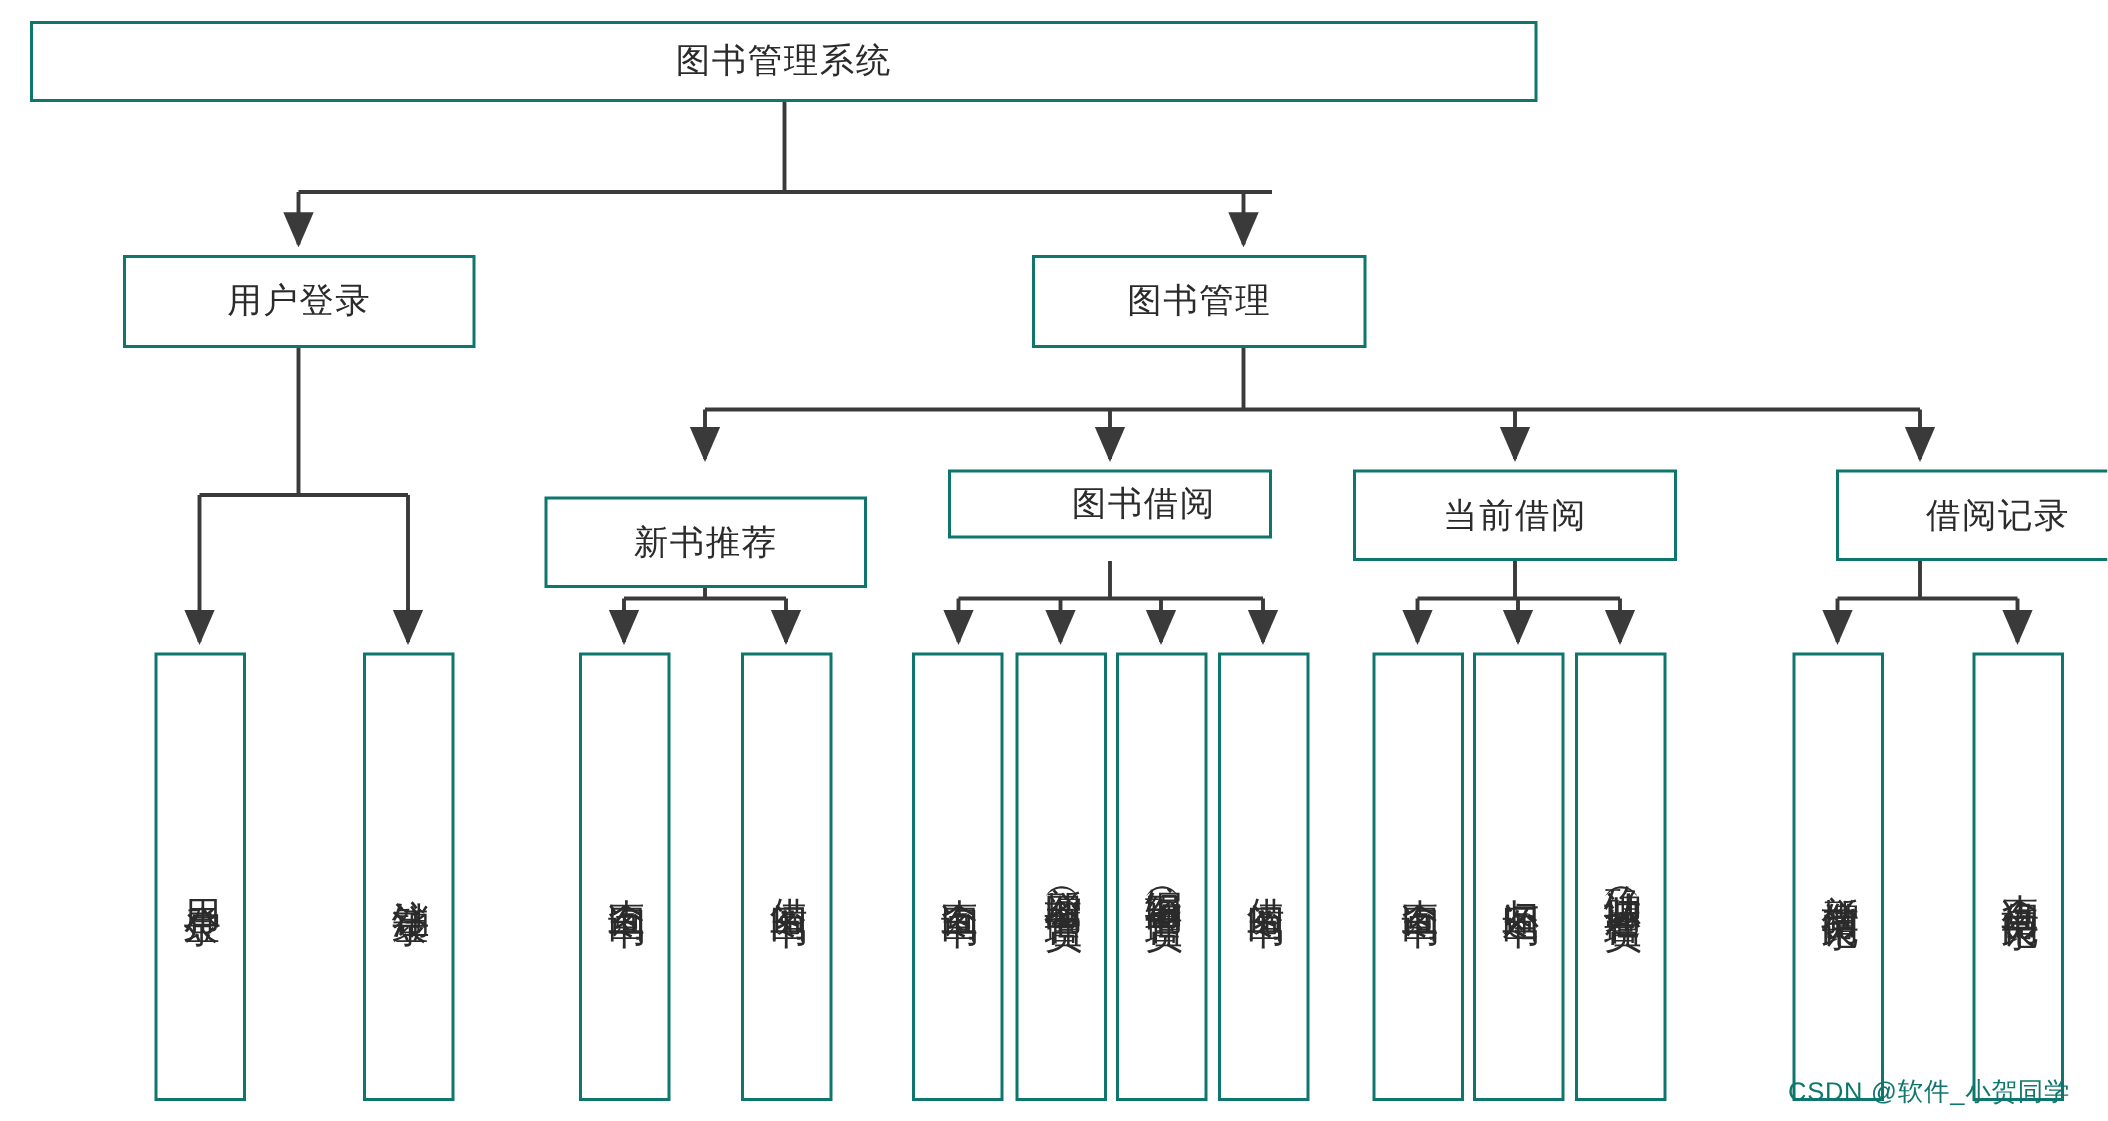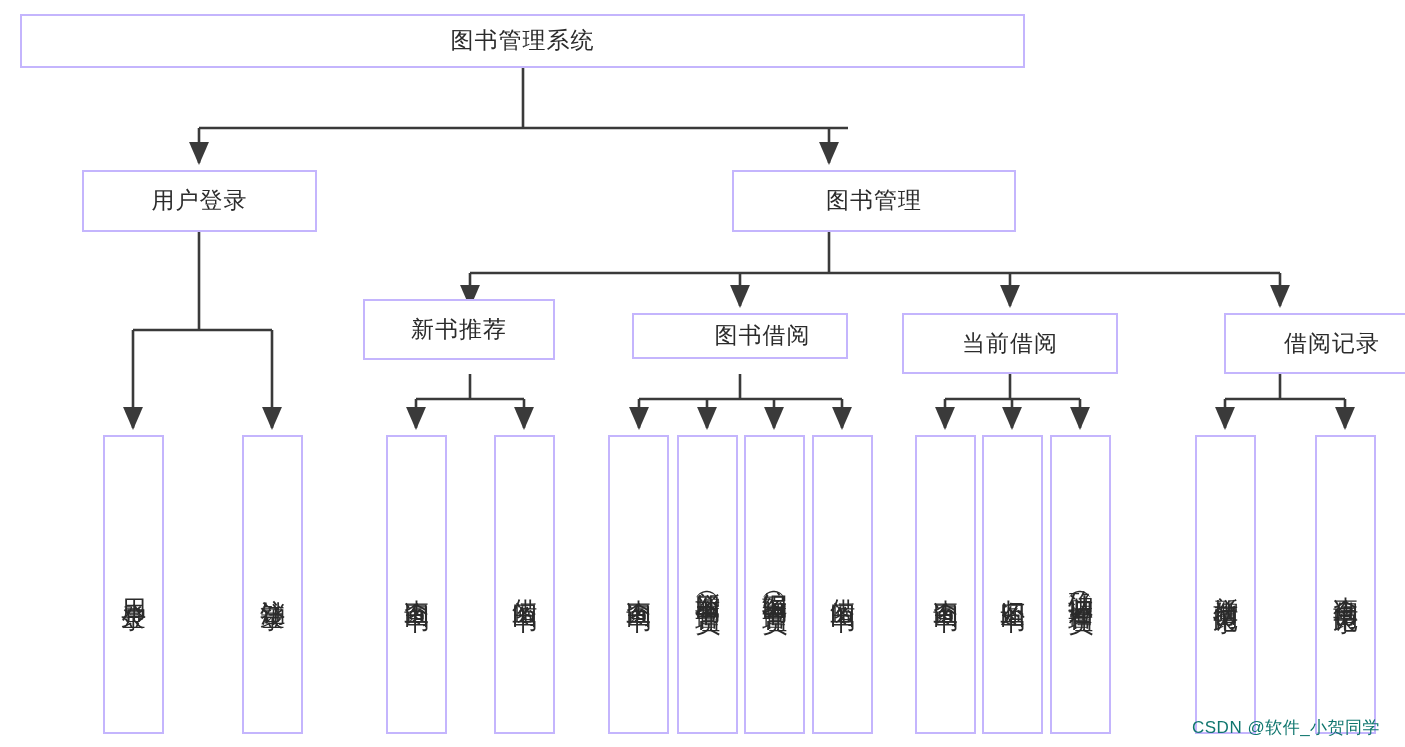--- a/index.html
+++ b/index.html
@@ -23,21 +23,21 @@
     left: 0;
     top: 0;
     width: 1405px;
     height: 747px;
     pointer-events: none;
   }
   .node {
     position: absolute;
     box-sizing: border-box;
     background: #ffffff;
-    border: 2px solid #c4b5fd;
+    border: 2px solid #0f766e;
     display: flex;
     align-items: center;
     justify-content: center;
     color: #2b2b2b;
   }
   .node-h {
     font-size: 23px;
     line-height: 1.1;
     letter-spacing: 1px;
     white-space: nowrap;
@@ -120,25 +120,25 @@
     </g>
   </svg>
 
   <div class="node node-h" style="left:20px; top:14px; width:1005px; height:54px;">
     <span>图书管理系统</span>
   </div>
 
   <div class="node node-h" style="left:82px; top:170px; width:235px; height:62px;">
     <span>用户登录</span>
   </div>
-  <div class="node node-h" style="left:732px; top:170px; width:284px; height:62px;">
+  <div class="node node-h" style="left:688px; top:170px; width:223px; height:62px;">
     <span>图书管理</span>
   </div>
 
-  <div class="node node-h" style="left:363px; top:299px; width:192px; height:61px;text-align:right;">
+  <div class="node node-h" style="left:363px; top:331px; width:215px; height:61px;text-align:right;">
     <span>新书推荐</span>
   </div>
   <div class="node node-h" style="left:632px; top:313px; width:216px; height:46px;padding-left:45px;">
     <span>图书借阅</span>
   </div>
   <div class="node node-h" style="left:902px; top:313px; width:216px; height:61px;">
     <span>当前借阅</span>
   </div>
   <div class="node node-h" style="left:1224px; top:313px; width:216px; height:61px;">
     <span>借阅记录</span>

